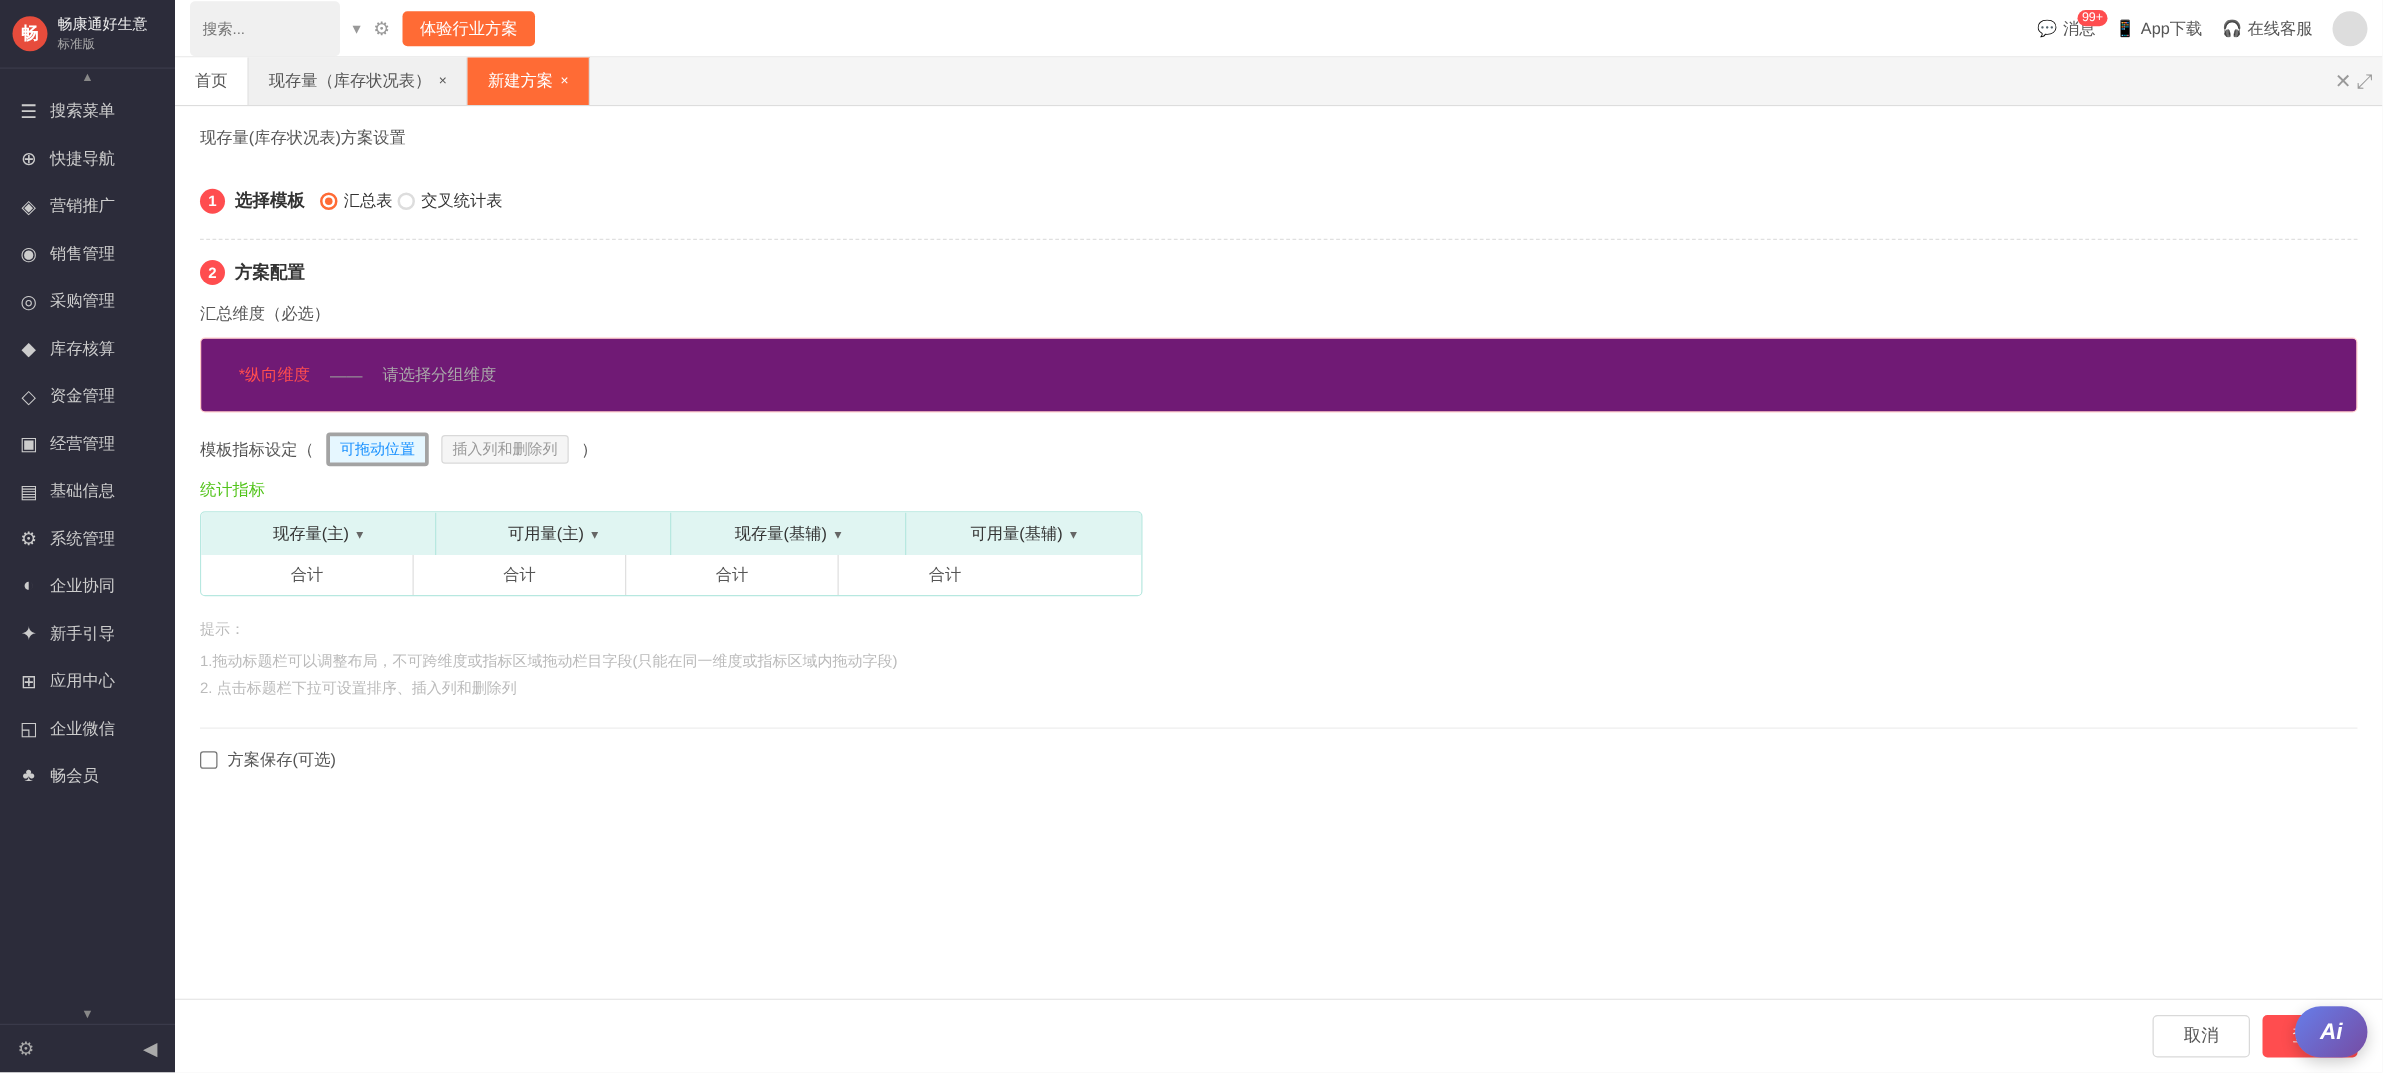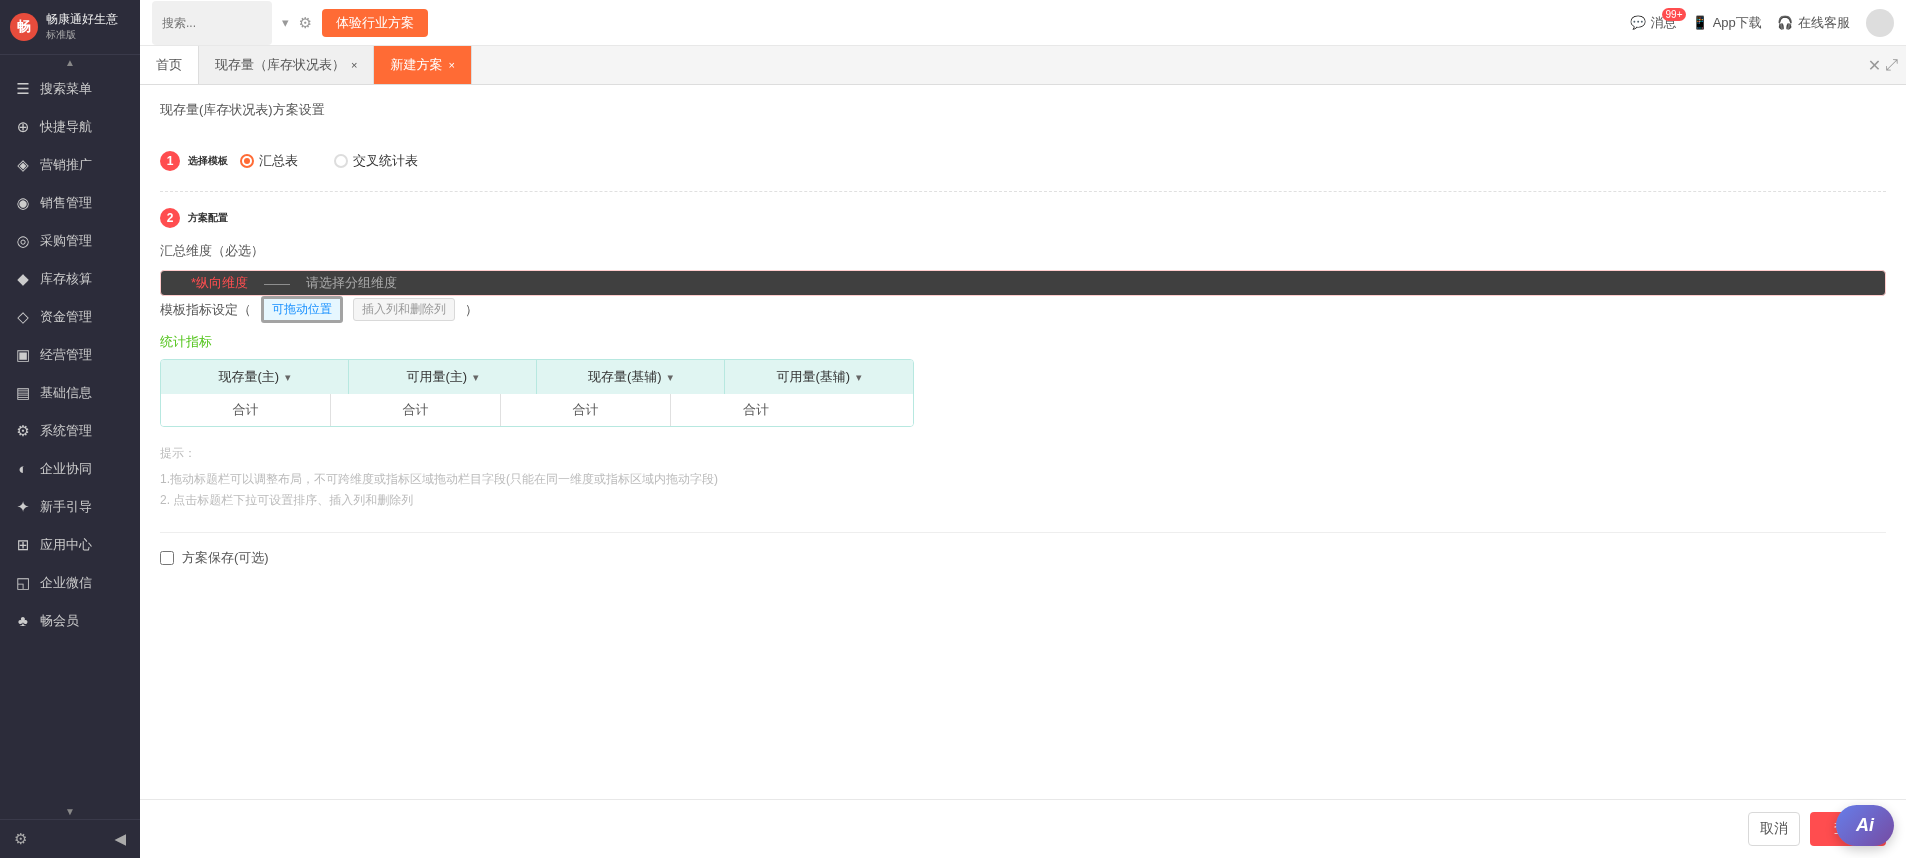--- a/index.html
+++ b/index.html
@@ -147,27 +147,27 @@
       width: 20px; height: 20px;
       background: #ff4d4f;
       color: white;
       border-radius: 50%;
       display: flex; align-items: center; justify-content: center;
       font-size: 12px; font-weight: bold;
       flex-shrink: 0;
     }
 
     .section-label {
-      font-size: 10px;
+      font-size: 14px;
       font-weight: bold;
       color: #333;
     }
 
     .radio-group {
-      display: flex; align-items: flex-start; gap: 36px;
+      display: flex; align-items: flex-start; gap: 4px;
       margin-left: 4px;
     }
     .radio-item {
       display: flex; align-items: center; gap: 5px;
       font-size: 13px; color: #333; cursor: pointer;
     }
     .radio-dot {
       width: 14px; height: 14px;
       border-radius: 50%;
       border: 2px solid #ddd;
@@ -188,25 +188,25 @@
     }
 
     .config-section { }
 
     .config-label {
       font-size: 13px; color: #555;
       margin-bottom: 10px;
     }
 
     .dimension-area {
-      background: #404040;
+      background: #701a75;
       border: 1px solid #ffcccc;
       border-radius: 4px;
-      padding: 3px 30px;
-      margin-bottom: 0;
+      padding: 20px 30px;
+      margin-bottom: 16px;
     }
 
     .dimension-row {
       display: flex; align-items: center; gap: 16px;
     }
     .dimension-required { color: #ff4d4f; font-size: 13px; }
     .dimension-separator { color: #999; font-size: 13px; }
     .dimension-placeholder { color: #aaa; font-size: 13px; }
 
     .indicator-setting {
@@ -296,21 +296,21 @@
       padding: 12px 20px;
       display: flex;
       justify-content: flex-end;
       gap: 10px;
       flex-shrink: 0;
     }
     .btn-cancel {
       background: #fff;
       border: 1px solid #d9d9d9;
       border-radius: 4px;
-      padding: 7px 11px;
+      padding: 7px 24px;
       font-size: 14px;
       color: #555;
       cursor: pointer;
     }
     .btn-query {
       background: #ff4d4f;
       border: none;
       border-radius: 4px;
       padding: 7px 24px;
       font-size: 14px;

